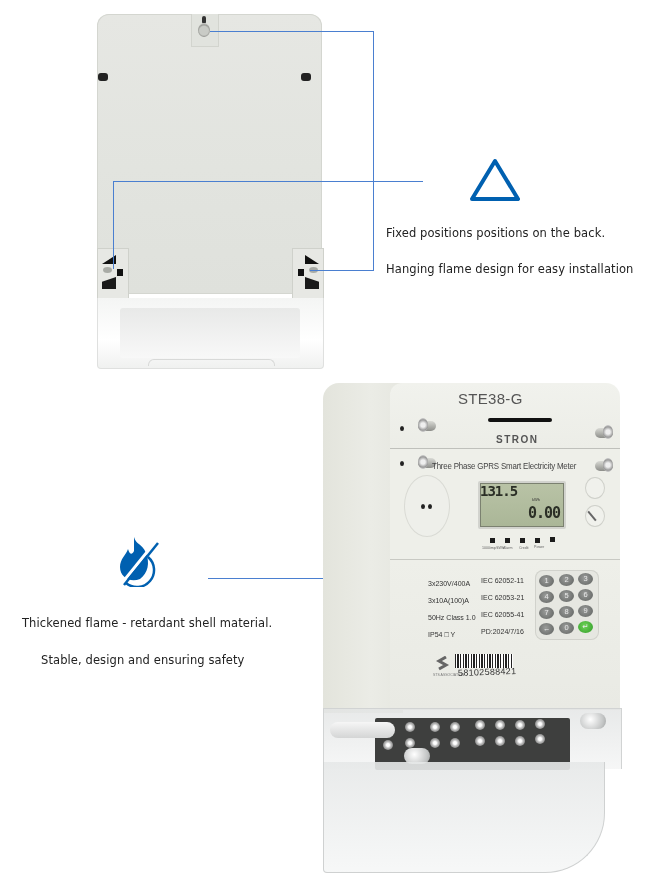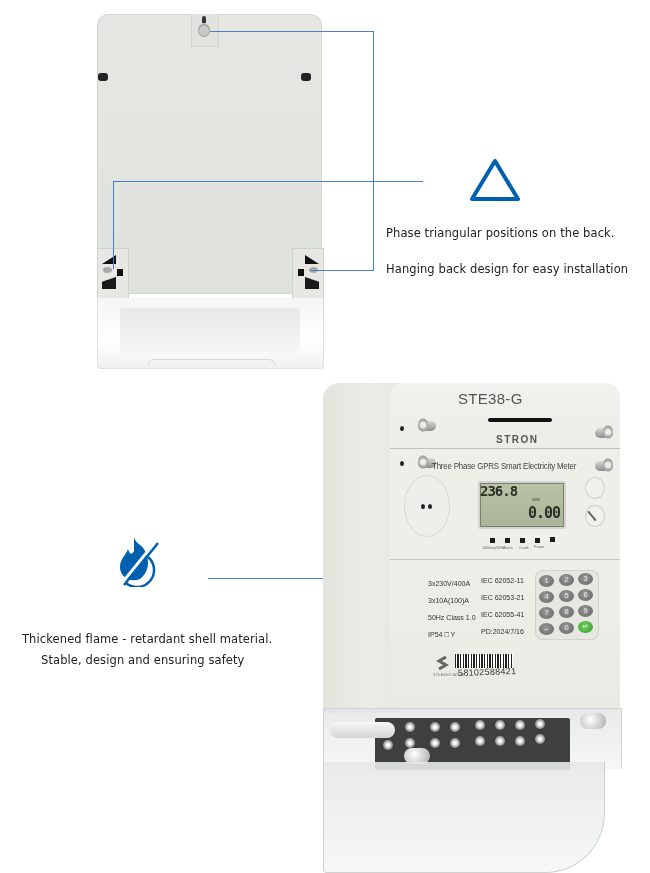--- a/index.html
+++ b/index.html
@@ -95,31 +95,31 @@
 
 <div class="callout-line" style="left:210px;top:31px;width:164px;height:1px;"></div>
 <div class="callout-line" style="left:373px;top:31px;width:1px;height:240px;"></div>
 <div class="callout-line" style="left:310px;top:270px;width:64px;height:1px;"></div>
 <div class="callout-line" style="left:113px;top:181px;width:310px;height:1px;"></div>
 <div class="callout-line" style="left:113px;top:181px;width:1px;height:88px;"></div>
 
 <svg class="abs" style="left:468px;top:156px;" width="54" height="48" viewBox="0 0 54 48">
   <polygon points="27,5 50,43 4,43" fill="none" stroke="#0060b0" stroke-width="4" stroke-linejoin="round"></polygon>
 </svg>
-<div class="caption" style="left:386px;top:226px;">Phase triangular positions on the back.</div>
-<div class="caption" style="left:386px;top:262px;">Hanging back design for easy installation</div>
+<div class="caption" style="left:386px;top:226px;">Fixed positions positions on the back.</div>
+<div class="caption" style="left:386px;top:262px;">Hanging flame design for easy installation</div>
 
 <svg class="abs" style="left:112px;top:533px;" width="54" height="54" viewBox="0 0 54 54">
   <path d="M22,4 C24,12 30,10 34,20 C38,30 36,40 28,46 C18,50 8,44 8,34 C8,26 14,22 16,16 C18,22 20,22 22,18 Z" fill="#0060b0"></path>
   <path d="M36,24 A16,16 0 0 1 14,50" fill="none" stroke="#0060b0" stroke-width="2.5"></path>
   <line x1="44" y1="8" x2="10" y2="50" stroke="#ffffff" stroke-width="3"></line>
   <line x1="46" y1="10" x2="12" y2="52" stroke="#0060b0" stroke-width="2.5"></line>
 </svg>
 <div class="callout-line" style="left:208px;top:578px;width:190px;height:1px;"></div>
-<div class="caption" style="left:22px;top:632px;">Thickened flame - retardant shell material.</div>
+<div class="caption" style="left:22px;top:616px;">Thickened flame - retardant shell material.</div>
 <div class="caption" style="left:41px;top:653px;">Stable, design and ensuring safety</div>
 
 <div class="abs meter-side"></div>
 <div class="abs meter-top"></div>
 <div class="abs meter-mid"></div>
 <div class="abs meter-low"></div>
 
 <div class="abs model">STE38-G</div>
 <div class="abs card-slot"></div>
 <div class="abs brand">STRON</div>
@@ -131,21 +131,21 @@
 <div class="abs dot" style="left:400px;top:426px;"></div>
 <div class="abs dot" style="left:400px;top:461px;"></div>
 
 <div class="abs subtitle">Three Phase GPRS Smart Electricity Meter</div>
 <div class="abs round-port">
   <div class="abs dot" style="left:17px;top:29px;"></div>
   <div class="abs dot" style="left:24px;top:29px;"></div>
 </div>
 
 <div class="abs lcd"></div>
-<div class="abs lcd-top">236.8</div>
+<div class="abs lcd-top">131.5</div>
 <div class="abs lcd-unit">kWh</div>
 <div class="abs lcd-bot">0.00</div>
 
 <div class="abs side-btn" style="left:585px;top:477px;"></div>
 <div class="abs side-btn" style="left:585px;top:505px;">
   <div class="abs" style="left:6px;top:5px;width:2px;height:12px;background:#666;transform:rotate(-40deg);"></div>
 </div>
 
 <div class="abs led-sq" style="left:490px;top:538px;"></div>
 <div class="abs led-sq" style="left:505px;top:538px;"></div>

